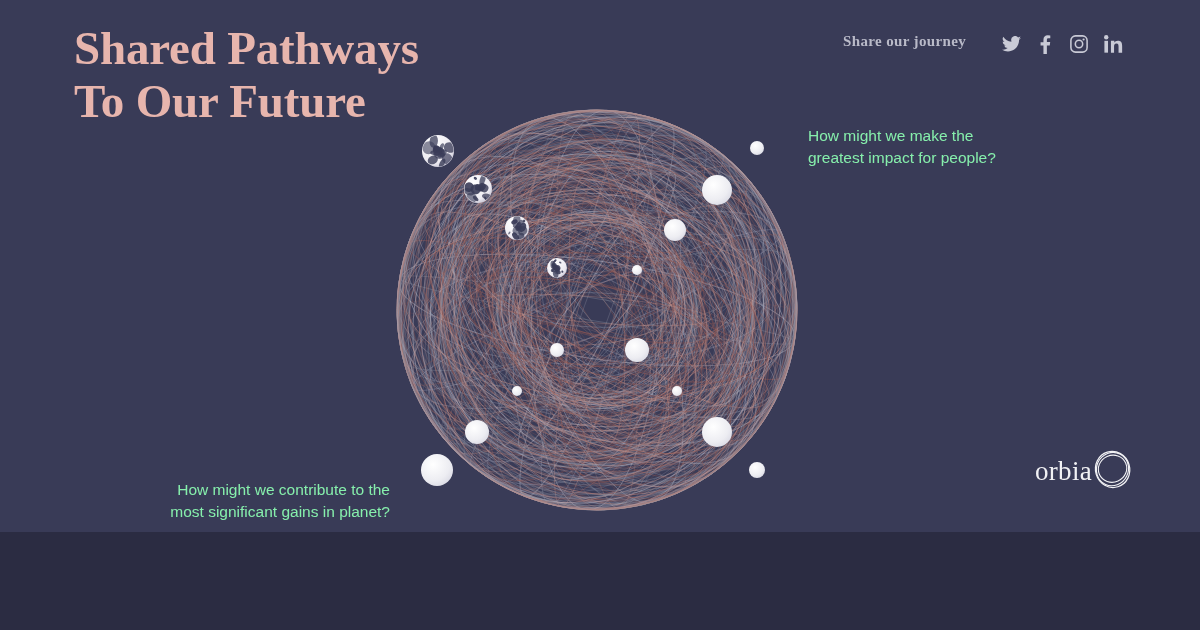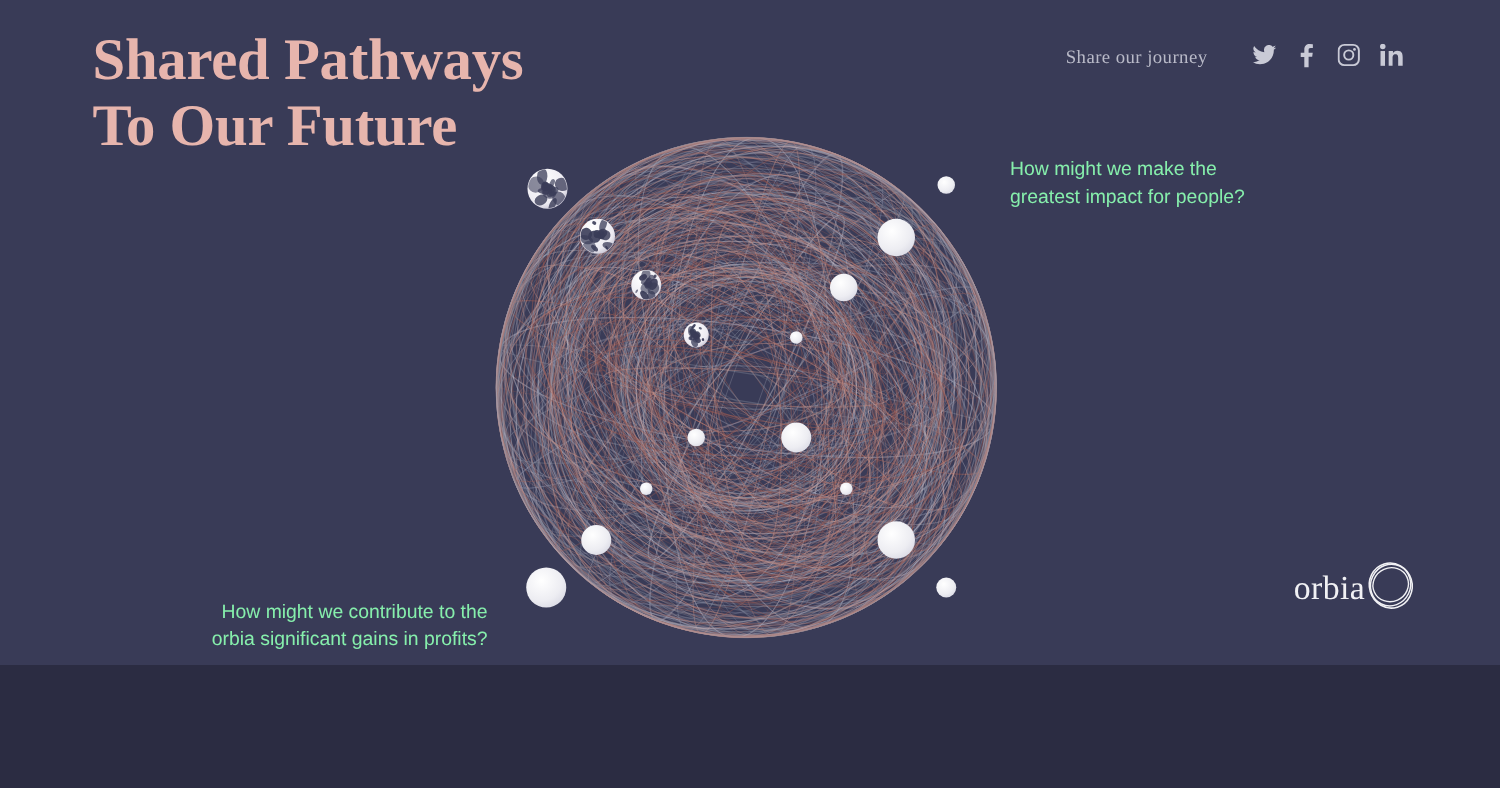--- a/index.html
+++ b/index.html
@@ -32,22 +32,23 @@
     color: #e7b5ad;
     white-space: pre-line;
   }
 
   
   #share-row {
     position: absolute;
     right: 72px;
     top: 33px;
     display: flex;
-    align-items: flex-end;
+    align-items: flex-start;
     gap: 4px;
+    font-weight: bold;
   }
   #share-label {
     font-family: "Liberation Serif", serif;
     font-size: 15px;
     letter-spacing: 0.35px;
     color: #b9bac8;
     margin-right: 26px;
     white-space: nowrap;
   }
   .social {
@@ -137,21 +138,21 @@
         <circle cx="2.5" cy="2.6" r="2.55" fill="#c9cad6"></circle>
         <path fill="#c9cad6" d="M8 6.8h4.02v1.9h.06c.56-1.02 1.93-2.1 3.97-2.1 4.25 0 5.03 2.65 5.03 6.1v7.9h-4.2v-7c0-1.67-.03-3.82-2.43-3.82-2.43 0-2.8 1.82-2.8 3.7v7.12H8V6.8z"></path>
       </svg>
     </span>
   </div>
 
   <div class="question" id="q-people">How might we make the
 greatest impact for people?</div>
 
   <div class="question" id="q-profits">How might we contribute to the
-orbia significant gains in profits?</div>
+most significant gains in planet?</div>
 
 
   <div id="graphic">
     <svg width="450" height="450" viewBox="0 0 450 450" aria-hidden="true">
       <defs>
         <clipPath id="globeClip">
             <circle cx="0" cy="0" r="1"></circle>
           </clipPath>
         <radialGradient id="nodeGrad" cx="38%" cy="33%" r="72%">
           <stop offset="0%" stop-color="#ffffff"></stop>

